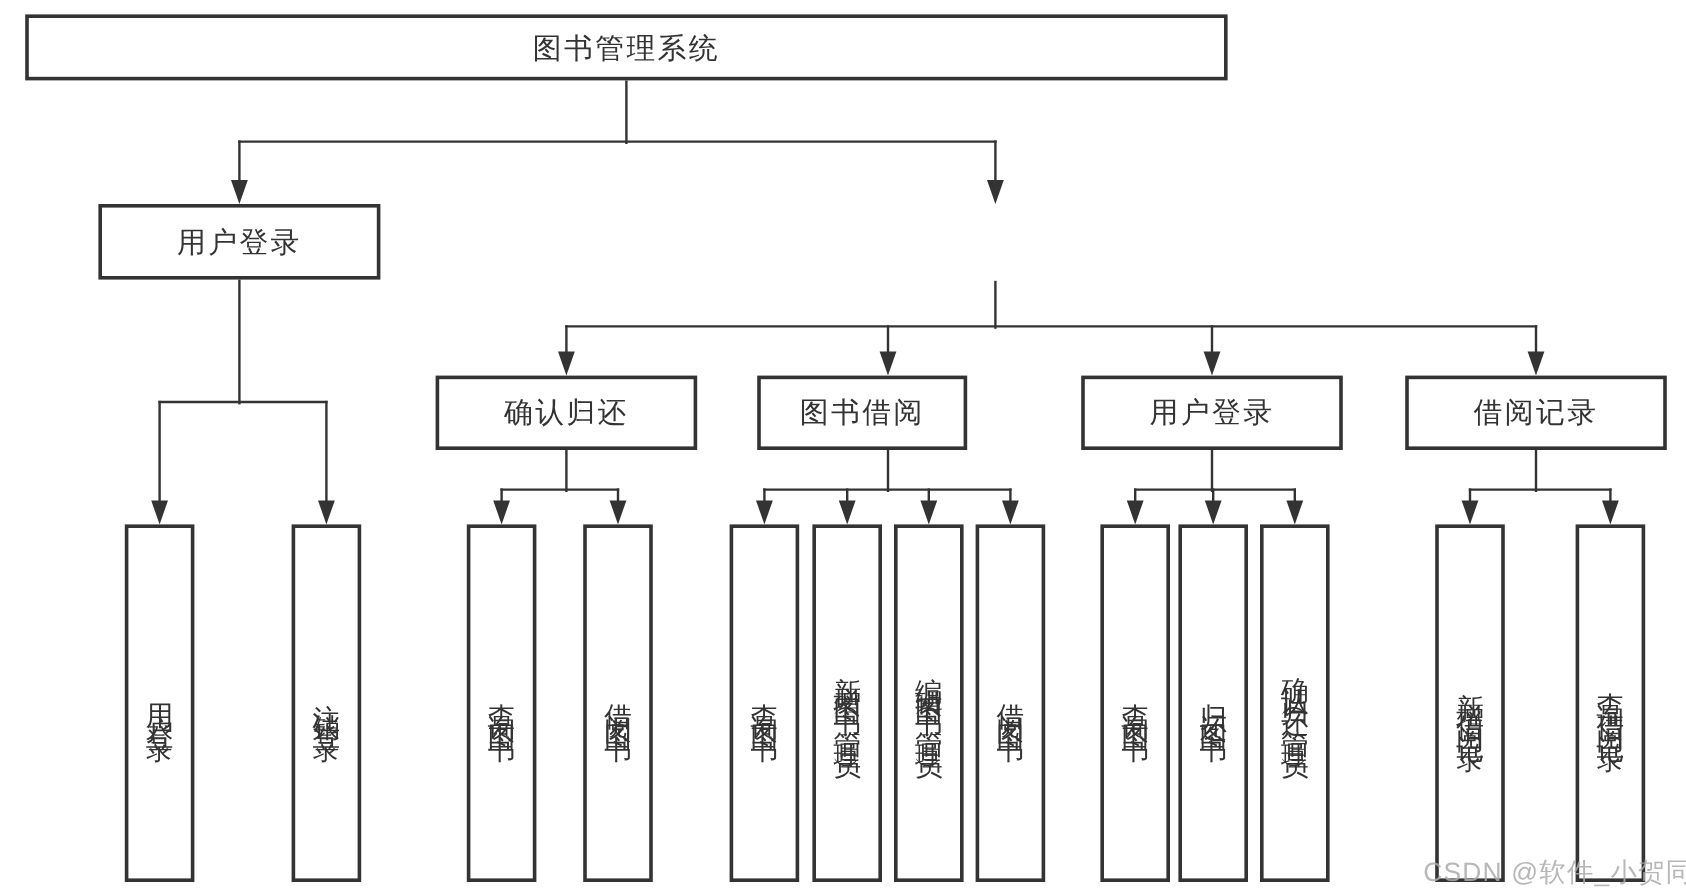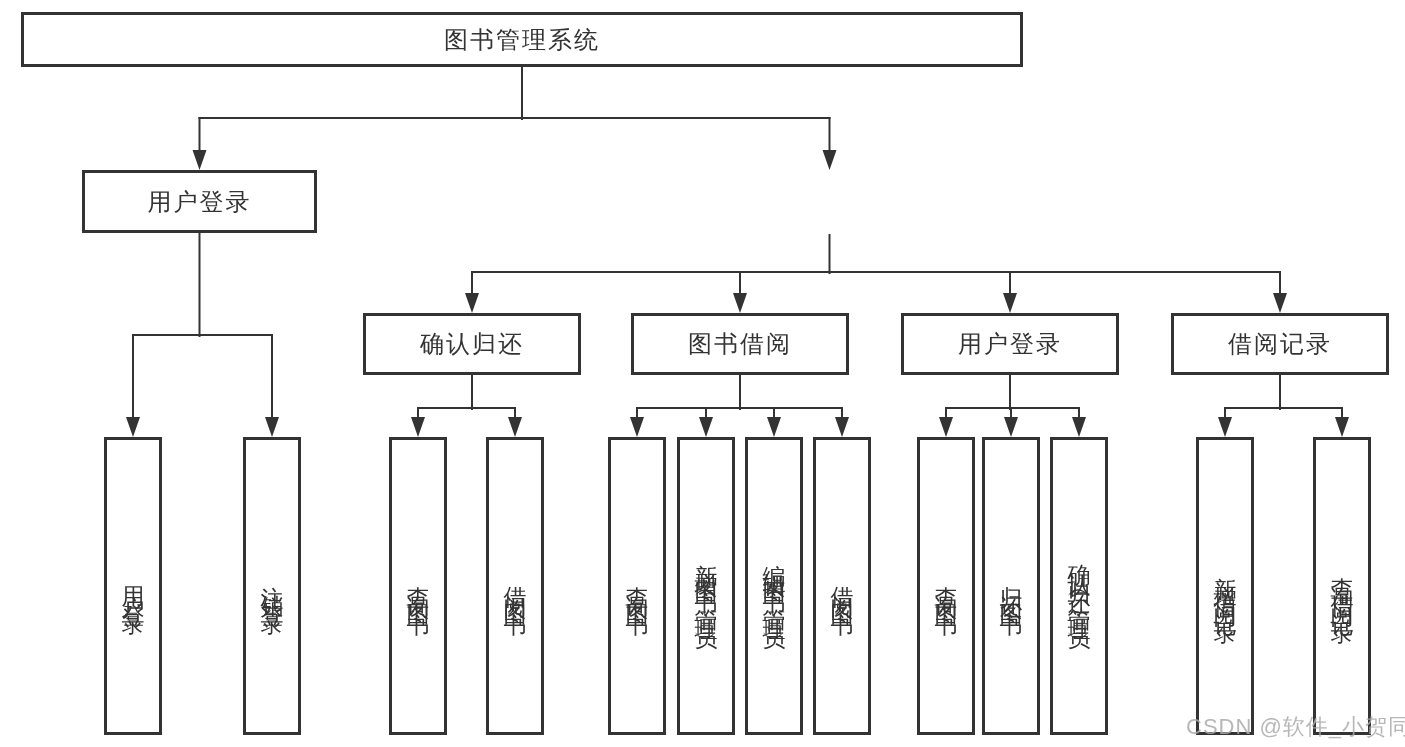--- a/index.html
+++ b/index.html
@@ -124,21 +124,21 @@
     <span>图书管理系统</span>
   </div>
 
   <div class="box h" style="left:82px; top:170px; width:235px; height:63px;">
     <span>用户登录</span>
   </div>
 
   <div class="box h" style="left:363px; top:313px; width:218px; height:62px;">
     <span>确认归还</span>
   </div>
-  <div class="box h" style="left:631px; top:313px; width:218px; height:62px;">
+  <div class="box h" style="left:631px; top:313px; width:175px; height:62px;">
     <span>图书借阅</span>
   </div>
   <div class="box h" style="left:901px; top:313px; width:218px; height:62px;">
     <span>用户登录</span>
   </div>
   <div class="box h" style="left:1171px; top:313px; width:218px; height:62px;">
     <span>借阅记录</span>
   </div>
 
   <div class="box v" style="left:104px; top:437px; width:58px; height:298px;">

